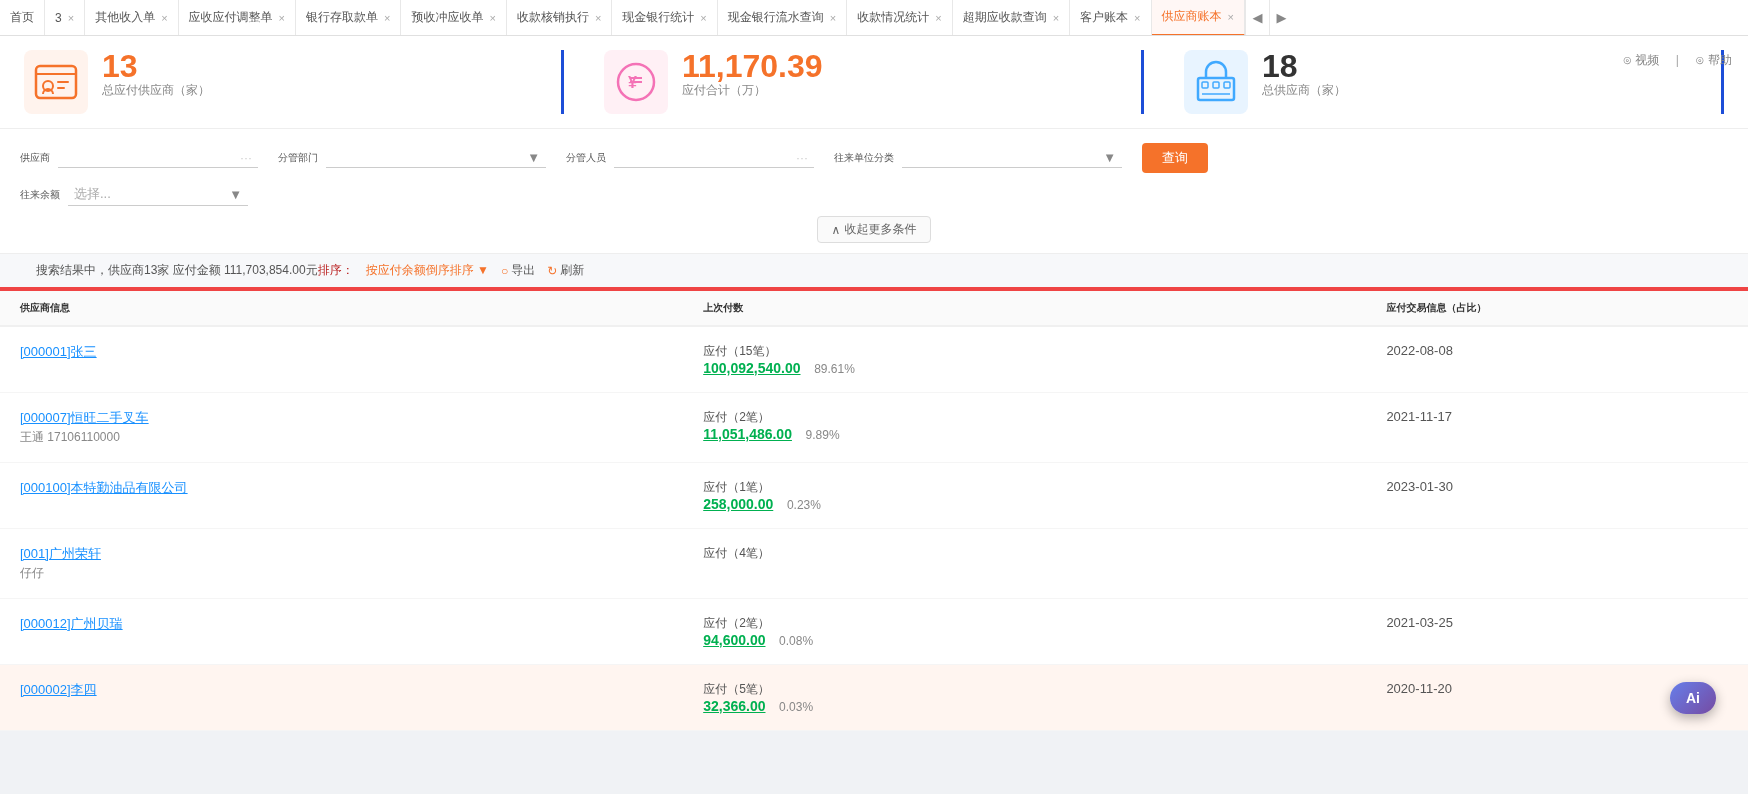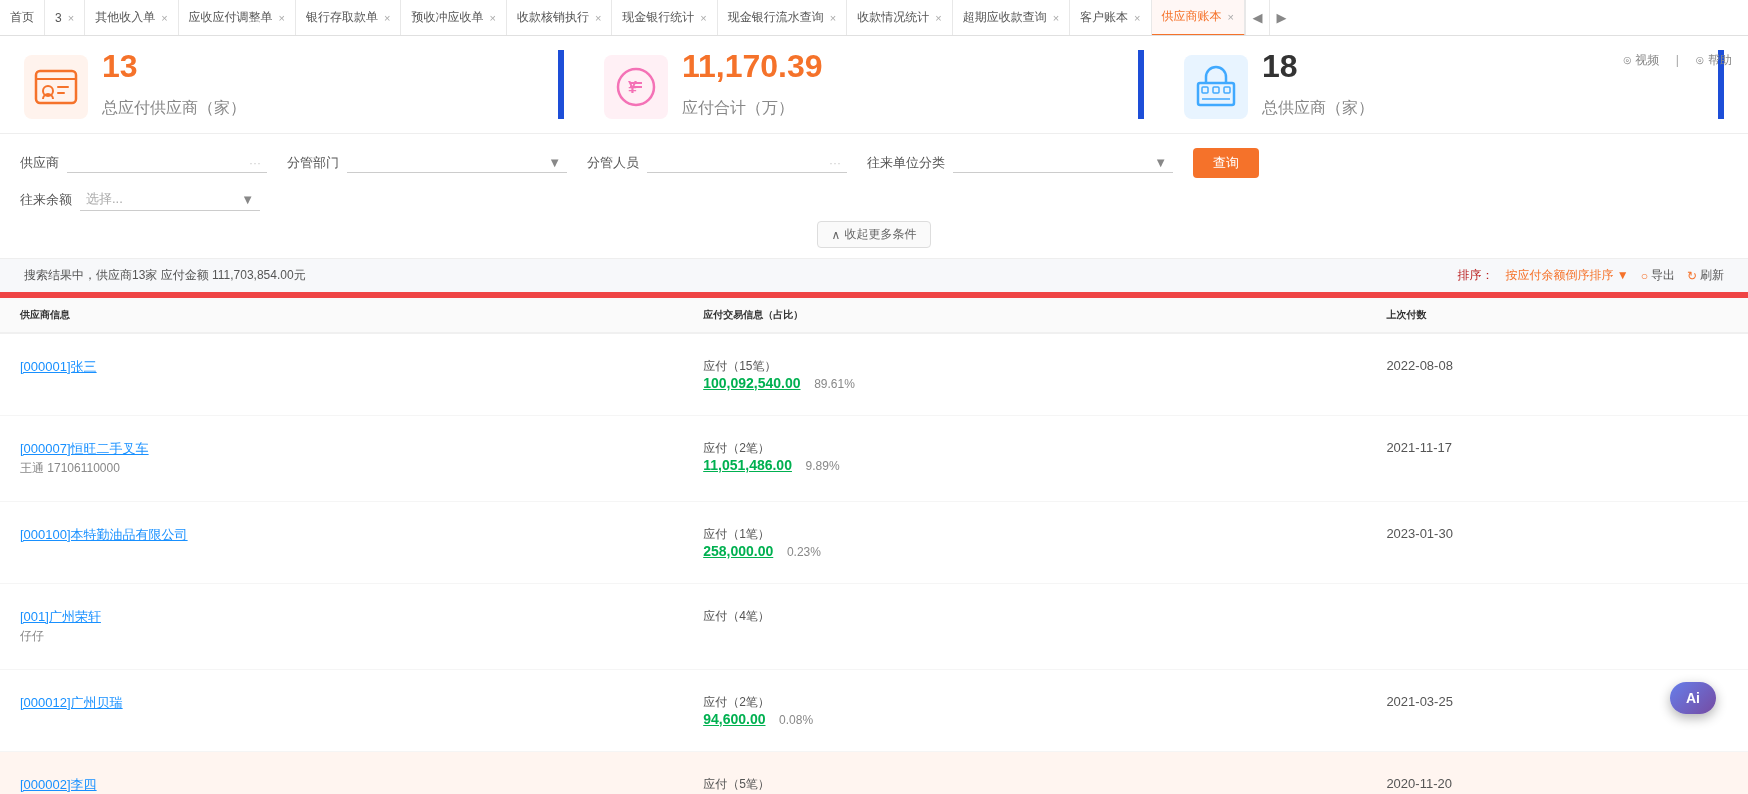--- a/index.html
+++ b/index.html
@@ -7,54 +7,54 @@
 
     
     .top-nav { display: flex; align-items: center; background: #fff; border-bottom: 1px solid #e0e0e0; height: 36px; overflow: hidden; }
     .nav-tab { display: flex; align-items: center; padding: 0 10px; height: 36px; white-space: nowrap; border-right: 1px solid #e8e8e8; cursor: pointer; font-size: 12px; color: #555; flex-shrink: 0; }
     .nav-tab.active { background: #fff7f5; color: #f5722a; border-bottom: 2px solid #f5722a; }
     .nav-tab .close-x { margin-left: 6px; color: #aaa; font-size: 11px; }
     .nav-arrow { width: 24px; height: 36px; display: flex; align-items: center; justify-content: center; border-left: 1px solid #e8e8e8; cursor: pointer; color: #888; flex-shrink: 0; }
 
     
     .stats-header { display: flex; align-items: stretch; background: #fff; border-bottom: 1px solid #eee; padding: 14px 24px; gap: 0; position: relative; }
-    .stat-block { display: flex; align-items: flex-end; gap: 14px; flex: 1; border-right: 6px solid #1d4ed8; padding-right: 24px; }
+    .stat-block { display: flex; align-items: flex-start; gap: 14px; flex: 1; border-right: 3px solid #1d4ed8; padding-right: 24px; }
     .stat-block:last-child { border-right: none; }
     .stat-icon { width: 64px; height: 64px; display: flex; align-items: center; justify-content: center; border-radius: 8px; flex-shrink: 0; }
     .stat-icon.orange { background: #fff3ed; }
     .stat-icon.pink { background: #fff0f5; }
     .stat-icon.blue { background: #e8f4ff; }
     .stat-text .big-num { font-size: 32px; font-weight: bold; color: #f5722a; line-height: 1; }
-    .stat-text .label { font-size: 16px; color: #888; margin-top: 16px; }
+    .stat-text .label { font-size: 12px; color: #888; margin-top: 0; }
     .header-help { position: absolute; right: 16px; top: 16px; display: flex; gap: 12px; font-size: 12px; color: #888; }
     .header-help span { cursor: pointer; }
 
     
     .filter-area { background: #fff; padding: 14px 20px 10px; border-bottom: 1px solid #eee; }
     .filter-row { display: flex; align-items: center; gap: 20px; margin-bottom: 10px; }
     .filter-item { display: flex; align-items: center; gap: 8px; }
-    .filter-label { font-size: 13px; color: #555; white-space: nowrap; }
+    .filter-label { font-size: 10px; color: #555; white-space: nowrap; }
     .filter-input { display: flex; align-items: center; border-bottom: 1px solid #ccc; padding: 2px 6px; min-width: 180px; cursor: pointer; position: relative; }
     .filter-input span { color: #ccc; font-size: 12px; }
     .filter-input-dots { color: #f5722a; font-size: 16px; margin-left: auto; }
     .filter-select { display: flex; align-items: center; border-bottom: 1px solid #ccc; padding: 2px 6px; min-width: 200px; cursor: pointer; }
     .filter-select .arrow { margin-left: auto; color: #888; }
     .collapse-btn { display: flex; align-items: center; justify-content: center; gap: 4px; border: 1px solid #ddd; border-radius: 4px; padding: 4px 14px; cursor: pointer; color: #666; font-size: 12px; background: #fafafa; margin: 6px auto 0; width: fit-content; }
     .query-btn { background: #f5722a; color: #fff; border: none; padding: 6px 20px; border-radius: 4px; cursor: pointer; font-size: 13px; }
 
     
-    .result-bar { display: flex; align-items: center; justify-content: space-between; background: #f7f8fa; padding: 8px 24px; border-bottom: 6px solid #ef4444; font-size: 12px; color: #555; }
+    .result-bar { display: flex; align-items: center; justify-content: flex-start; background: #f7f8fa; padding: 8px 36px; border-bottom: 4px solid #ef4444; font-size: 12px; color: #555; }
     .result-actions { display: flex; align-items: center; gap: 12px; }
     .sort-btn { color: #f5722a; cursor: pointer; font-size: 12px; }
     .action-btn { display: flex; align-items: center; gap: 3px; cursor: pointer; color: #555; font-size: 12px; }
 
     
     .table-area { background: #fff; }
     .table-header { display: grid; grid-template-columns: 2fr 2fr 1fr; padding: 10px 20px; border-bottom: 2px solid #f0f0f0; font-weight: bold; font-size: 10px; color: #333; background: #fafafa; }
-    .table-row { display: grid; grid-template-columns: 2fr 2fr 1fr; padding: 24px 20px; border-bottom: 1px solid #f5f5f5; align-items: start; }
+    .table-row { display: grid; grid-template-columns: 2fr 2fr 1fr; padding: 16px 20px; border-bottom: 1px solid #f5f5f5; align-items: start; }
     .table-row.highlight { background: #fff5f0; }
     .supplier-link { color: #1890ff; text-decoration: underline; cursor: pointer; font-size: 13px; }
     .supplier-sub { font-size: 12px; color: #888; margin-top: 2px; }
     .tx-info .tx-label { font-size: 12px; color: #555; }
     .tx-info .tx-amount { color: #00b050; font-size: 14px; font-weight: bold; cursor: pointer; text-decoration: underline; margin-top: 2px; }
     .tx-info .tx-pct { color: #888; font-size: 12px; margin-left: 10px; }
     .last-pay { font-size: 13px; color: #555; }
 
     
     .ai-float { position: fixed; right: 32px; bottom: 80px; background: linear-gradient(135deg, #667eea, #764ba2); color: #fff; border-radius: 24px; padding: 8px 16px; font-size: 14px; font-weight: bold; cursor: pointer; box-shadow: 0 4px 12px rgba(0,0,0,0.3); }
@@ -240,22 +240,22 @@
     <div class="action-btn">
       <span style="color:#f5722a;">↻</span>
       <span>刷新</span>
     </div>
   </div>
 </div>
 
 <div class="table-area">
   <div class="table-header">
     <span>供应商信息</span>
+    <span>上次付数</span>
     <span>应付交易信息（占比）</span>
-    <span>上次付数</span>
   </div>
 
   <div class="table-row">
     <div>
       <div class="supplier-link">[000001]张三</div>
     </div>
     <div class="tx-info">
       <div class="tx-label">应付（15笔）</div>
       <div>
         <span class="tx-amount">100,092,540.00</span>

